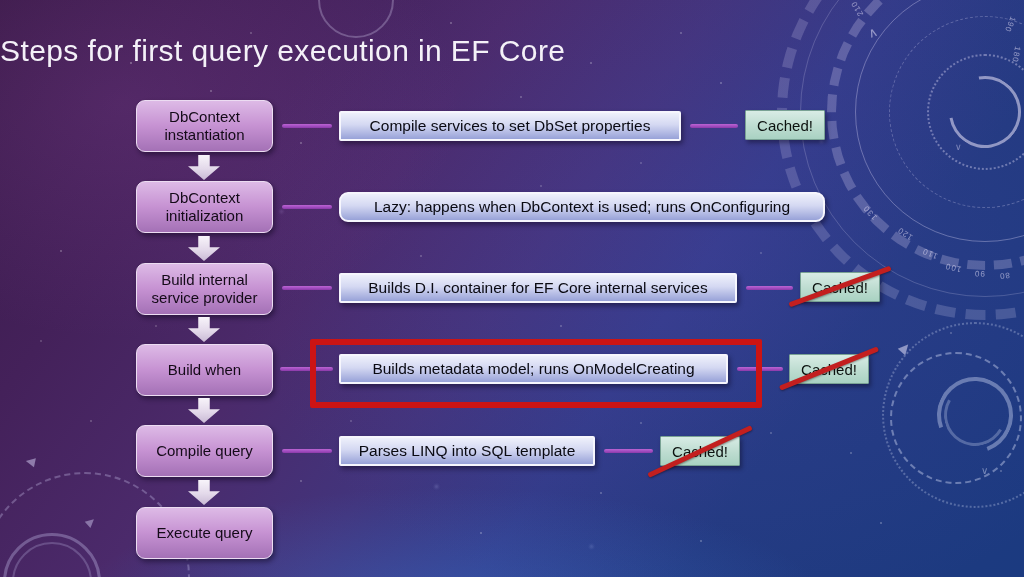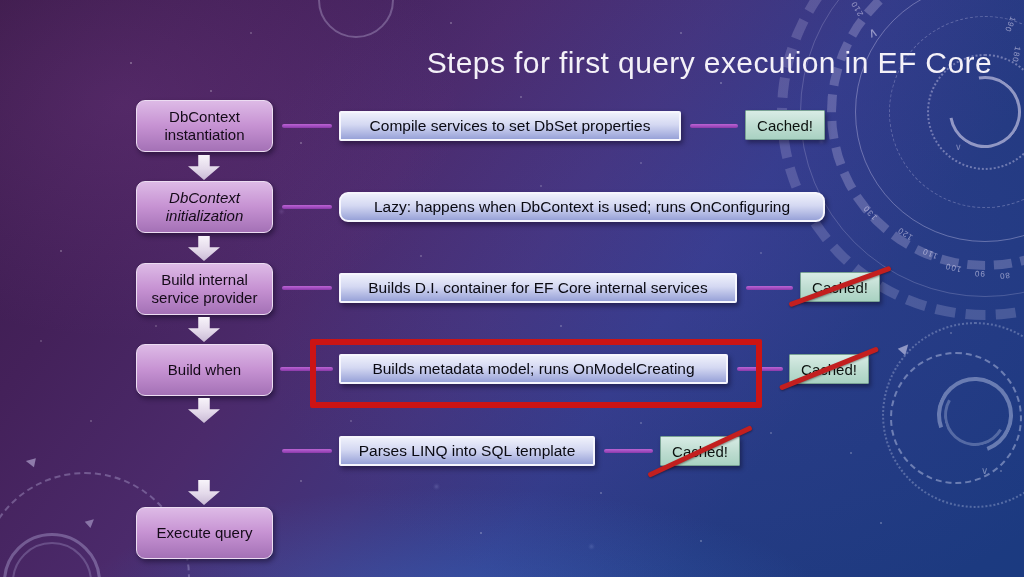--- a/index.html
+++ b/index.html
@@ -6,22 +6,22 @@
   .slide{
     position:relative;width:1024px;height:577px;overflow:hidden;
     font-family:"Liberation Sans",sans-serif;
     background:
       radial-gradient(ellipse 620px 210px at 44% 107%, rgba(64,125,220,.38), rgba(64,125,220,0) 62%),
       radial-gradient(ellipse 520px 360px at 12% 18%, rgba(148,75,168,.22), rgba(148,75,168,0) 65%),
       radial-gradient(ellipse 700px 520px at 70% 45%, rgba(95,75,190,.16), rgba(95,75,190,0) 70%),
       linear-gradient(126deg,#3a1a48 0%,#44215a 20%,#4b2a6b 36%,#42347c 50%,#323b88 62%,#223a80 76%,#1b3a80 100%);
   }
   .title{
-    position:absolute;left:0;top:34px;width:980px;margin:12px;
-    text-align:right;font-size:30px;font-weight:300;letter-spacing:.4px;
+    position:absolute;left:0;top:34px;width:980px;margin:0;
+    text-align:left;font-size:30px;font-weight:300;letter-spacing:.4px;
     color:#f4f1f8;
   }
   
   .step{
     position:absolute;left:136px;width:137px;height:52px;z-index:3;
     display:flex;align-items:center;justify-content:center;text-align:center;
     box-sizing:border-box;padding:2px 8px;
     border-radius:9px;border:1px solid #ecdcf2;
     background:linear-gradient(180deg,#ddbae6 0%,#c793d3 48%,#a471b6 100%);
     box-shadow:2px 3px 5px rgba(10,5,25,.45);
@@ -136,23 +136,24 @@
 
   <div class="hud-circle" style="left:3px;top:533px;width:98px;height:98px;border:3px solid rgba(198,192,235,.35);"></div>
   <div class="hud-circle" style="left:12px;top:542px;width:80px;height:80px;border:2px solid rgba(198,192,235,.26);"></div>
   <div class="hud-circle" style="left:-20px;top:472px;width:210px;height:210px;border:2px dashed rgba(205,200,240,.32);"></div>
   <span class="hud-glyph" style="left:26px;top:455px;font-size:12px;transform:rotate(12deg);color:rgba(215,210,246,.5);">◀</span>
   <span class="hud-glyph" style="left:86px;top:516px;font-size:11px;transform:rotate(-42deg);color:rgba(215,210,246,.45);">▶</span>
 
   <h1 class="title">Steps for first query execution in EF Core</h1>
 
   <div class="step" style="top:100px;">DbContext instantiation</div>
-  <div class="step" style="top:181px;font-style:italic;">DbContext initialization</div>
+  <div class="step" style="top:181px;">DbContext initialization</div>
   <div class="step" style="top:263px;">Build internal service provider</div>
   <div class="step" style="top:344px;">Build when</div>
+  <div class="step" style="top:425px;">Compile query</div>
   <div class="step" style="top:507px;">Execute query</div>
 
   <div class="down-arrow" style="top:155px;"></div>
   <div class="down-arrow" style="top:236px;"></div>
   <div class="down-arrow" style="top:317px;"></div>
   <div class="down-arrow" style="top:398px;"></div>
   <div class="down-arrow" style="top:480px;"></div>
 
   <div class="detail" style="top:111px;width:342px;">Compile services to set DbSet properties</div>
   <div class="detail" style="top:192px;width:486px;border-radius:9px;">Lazy: happens when DbContext is used; runs OnConfiguring</div>

